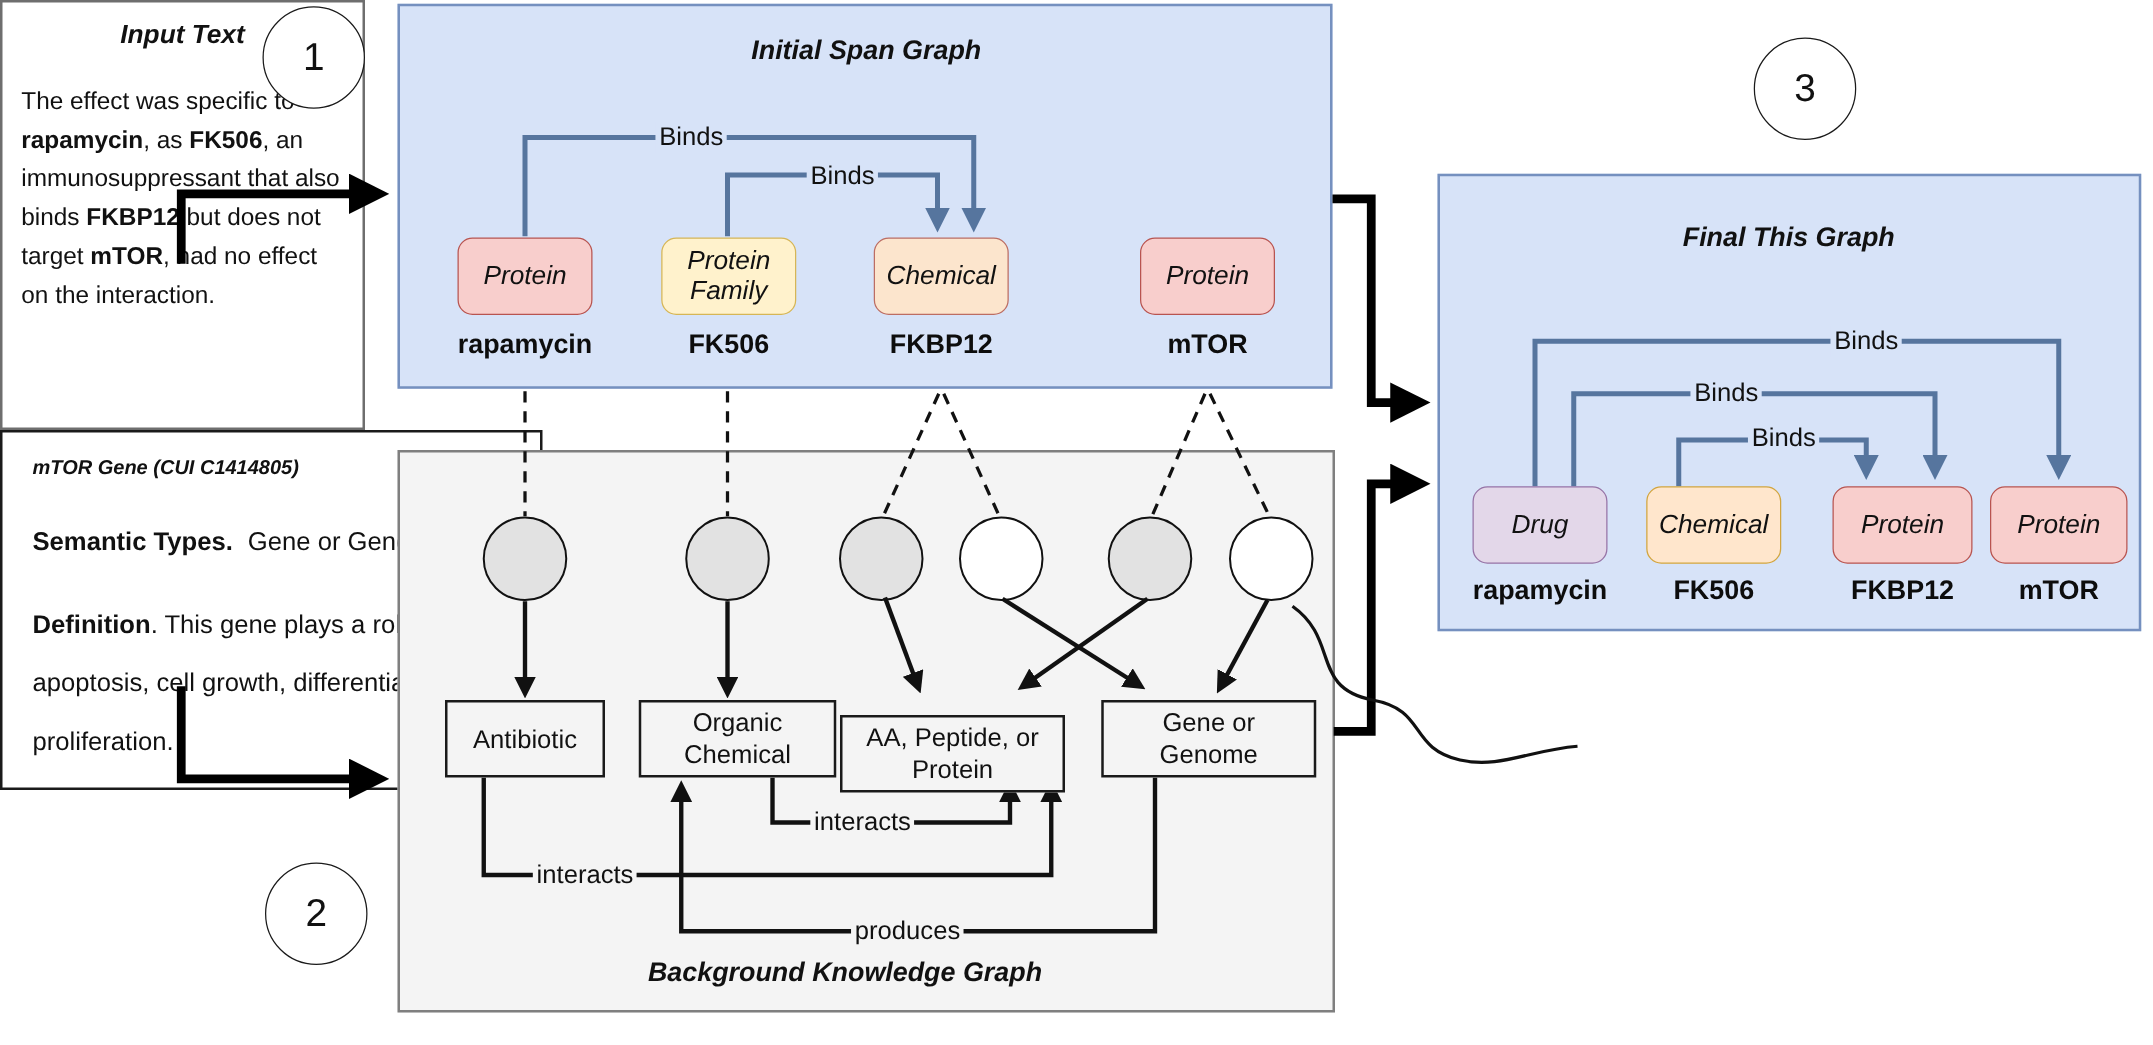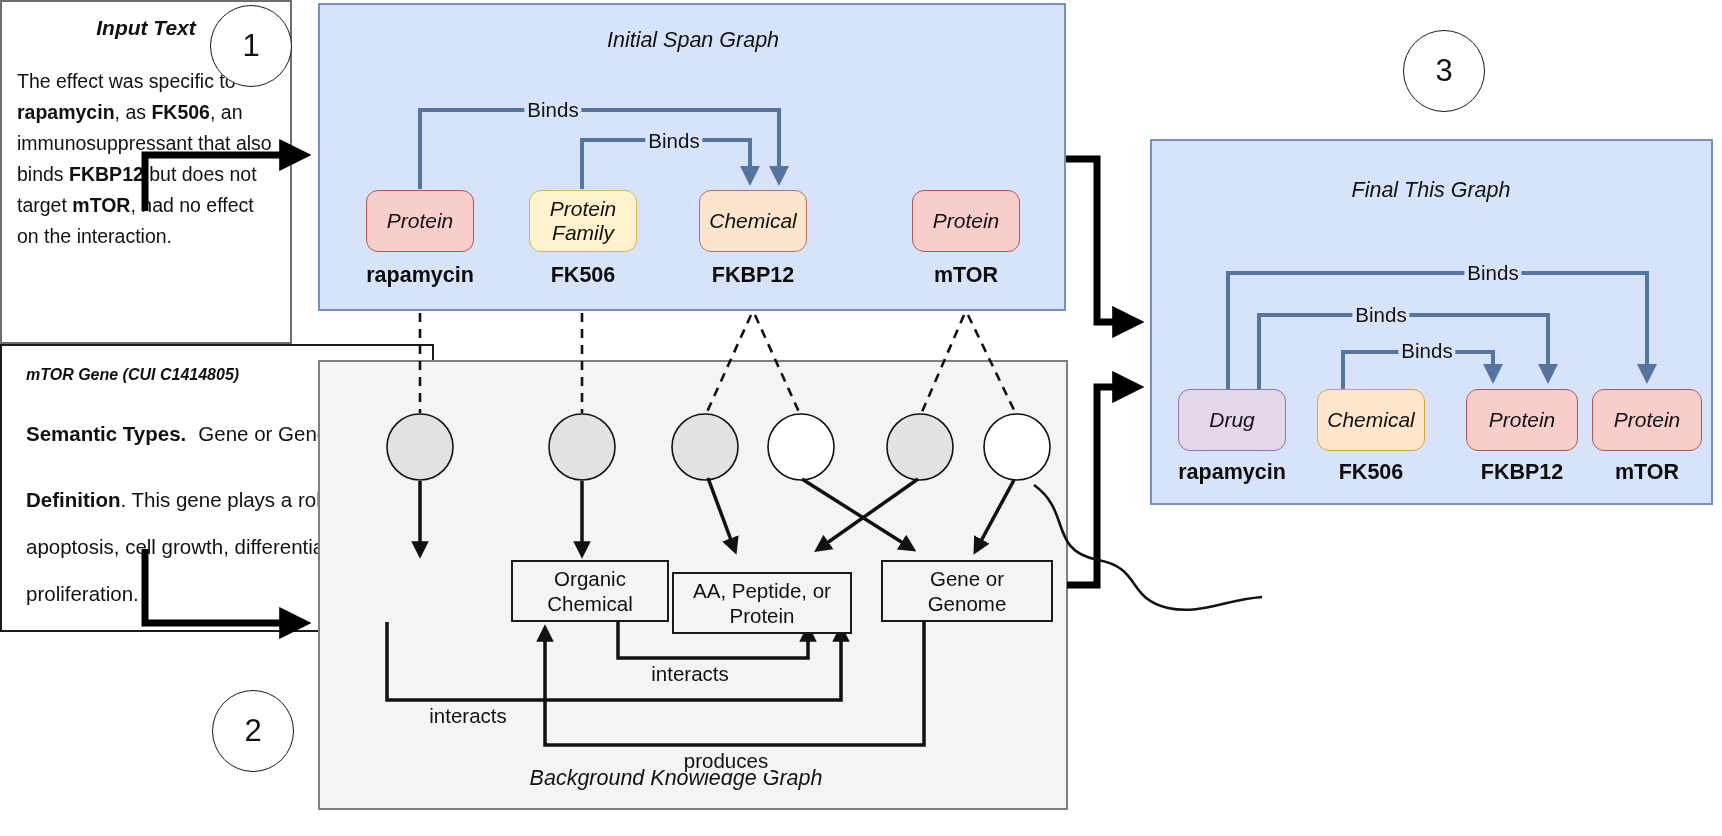--- a/index.html
+++ b/index.html
@@ -12,40 +12,40 @@
   #final-panel{left:1150px;top:139px;width:563px;height:366px;background:#d7e3f8;border:2px solid #7590bf;}
   #bkg-panel{left:318px;top:360px;width:750px;height:450px;background:#f4f4f4;border:2px solid #7f7f7f;}
   #input-panel{left:2px;top:209px;width:288px;height:340px;background:#fff;border:2px solid #6e6e6e;z-index:2;}
   #info-panel{left:1272px;top:532px;width:434px;height:288px;background:#fff;border:2px solid #1a1a1a;z-index:2;
               padding:20px 24px;box-sizing:border-box;}
 
   
   #wires{position:absolute;left:0;top:0;z-index:1;pointer-events:none;}
 
   
-  .graph-title{position:absolute;transform:translateX(-50%);font-weight:normal;font-style:italic;
+  .graph-title{position:absolute;transform:translateX(-50%);font-weight:bold;font-style:italic;
                font-size:21.5px;z-index:2;white-space:nowrap;color:#111;}
 
   
   .entity{position:absolute;width:108px;height:62px;border-radius:12px;display:flex;align-items:center;
           justify-content:center;font-style:italic;font-size:21px;line-height:24px;text-align:center;
           box-sizing:border-box;border:1.6px solid;z-index:2;}
   .pink{background:#f8cecc;border-color:#b85450;}
   .yellow{background:#fff2cc;border-color:#d6b656;}
   .peach{background:#fce5cd;border-color:#bc6d63;}
   .purple{background:#e3d7e9;border-color:#9673a6;}
   .orange{background:#ffe6cc;border-color:#d2a53e;}
   .entity-label{position:absolute;transform:translateX(-50%);font-weight:bold;font-size:21.5px;
                 white-space:nowrap;z-index:2;color:#0d0d0d;}
 
   
   .edge-chip{position:absolute;transform:translate(-50%,-50%);font-size:20.5px;padding:0 3px;
              z-index:2;white-space:nowrap;color:#111;}
   .chip-blue{background:#d7e3f8;}
-  .chip-gray{background:#f4f4f4;margin-top:16px;}
+  .chip-gray{background:#f4f4f4;}
 
   
   .cat{position:absolute;top:560px;height:62px;background:#f4f4f4;border:2px solid #1a1a1a;
        display:flex;align-items:center;justify-content:center;text-align:center;font-size:20.5px;
        line-height:25px;box-sizing:border-box;z-index:2;color:#111;}
 
   
   .badge{position:absolute;width:80px;height:80px;border:1.7px solid #1a1a1a;border-radius:50%;
          background:#fff;display:flex;align-items:center;justify-content:center;font-size:31px;z-index:2;}
 
@@ -175,20 +175,23 @@
   </div>
   <div class="entity-label" style="left:1232px;top:460px;">rapamycin</div>
   <div class="entity-label" style="left:1371px;top:460px;">FK506</div>
   <div class="entity-label" style="left:1522px;top:460px;">FKBP12</div>
   <div class="entity-label" style="left:1647px;top:460px;">mTOR</div>
 
   <div class="edge-chip chip-blue" style="left:1493px;top:273px;">Binds</div>
   <div class="edge-chip chip-blue" style="left:1381px;top:315px;">Binds</div>
   <div class="edge-chip chip-blue" style="left:1427px;top:351px;">Binds</div>
 
+  <div class="cat" style="left:356px;width:128px;">
+    <span>Antibiotic</span>
+  </div>
   <div class="cat" style="left:511px;width:158px;">
     <span>Organic Chemical</span>
   </div>
   <div class="cat" style="left:672px;width:180px;margin-top:12px;">
     <span>AA, Peptide, or Protein</span>
   </div>
   <div class="cat" style="left:881px;width:172px;">
     <span style="display:inline-block;width:100px;">Gene or Genome</span>
   </div>
 

